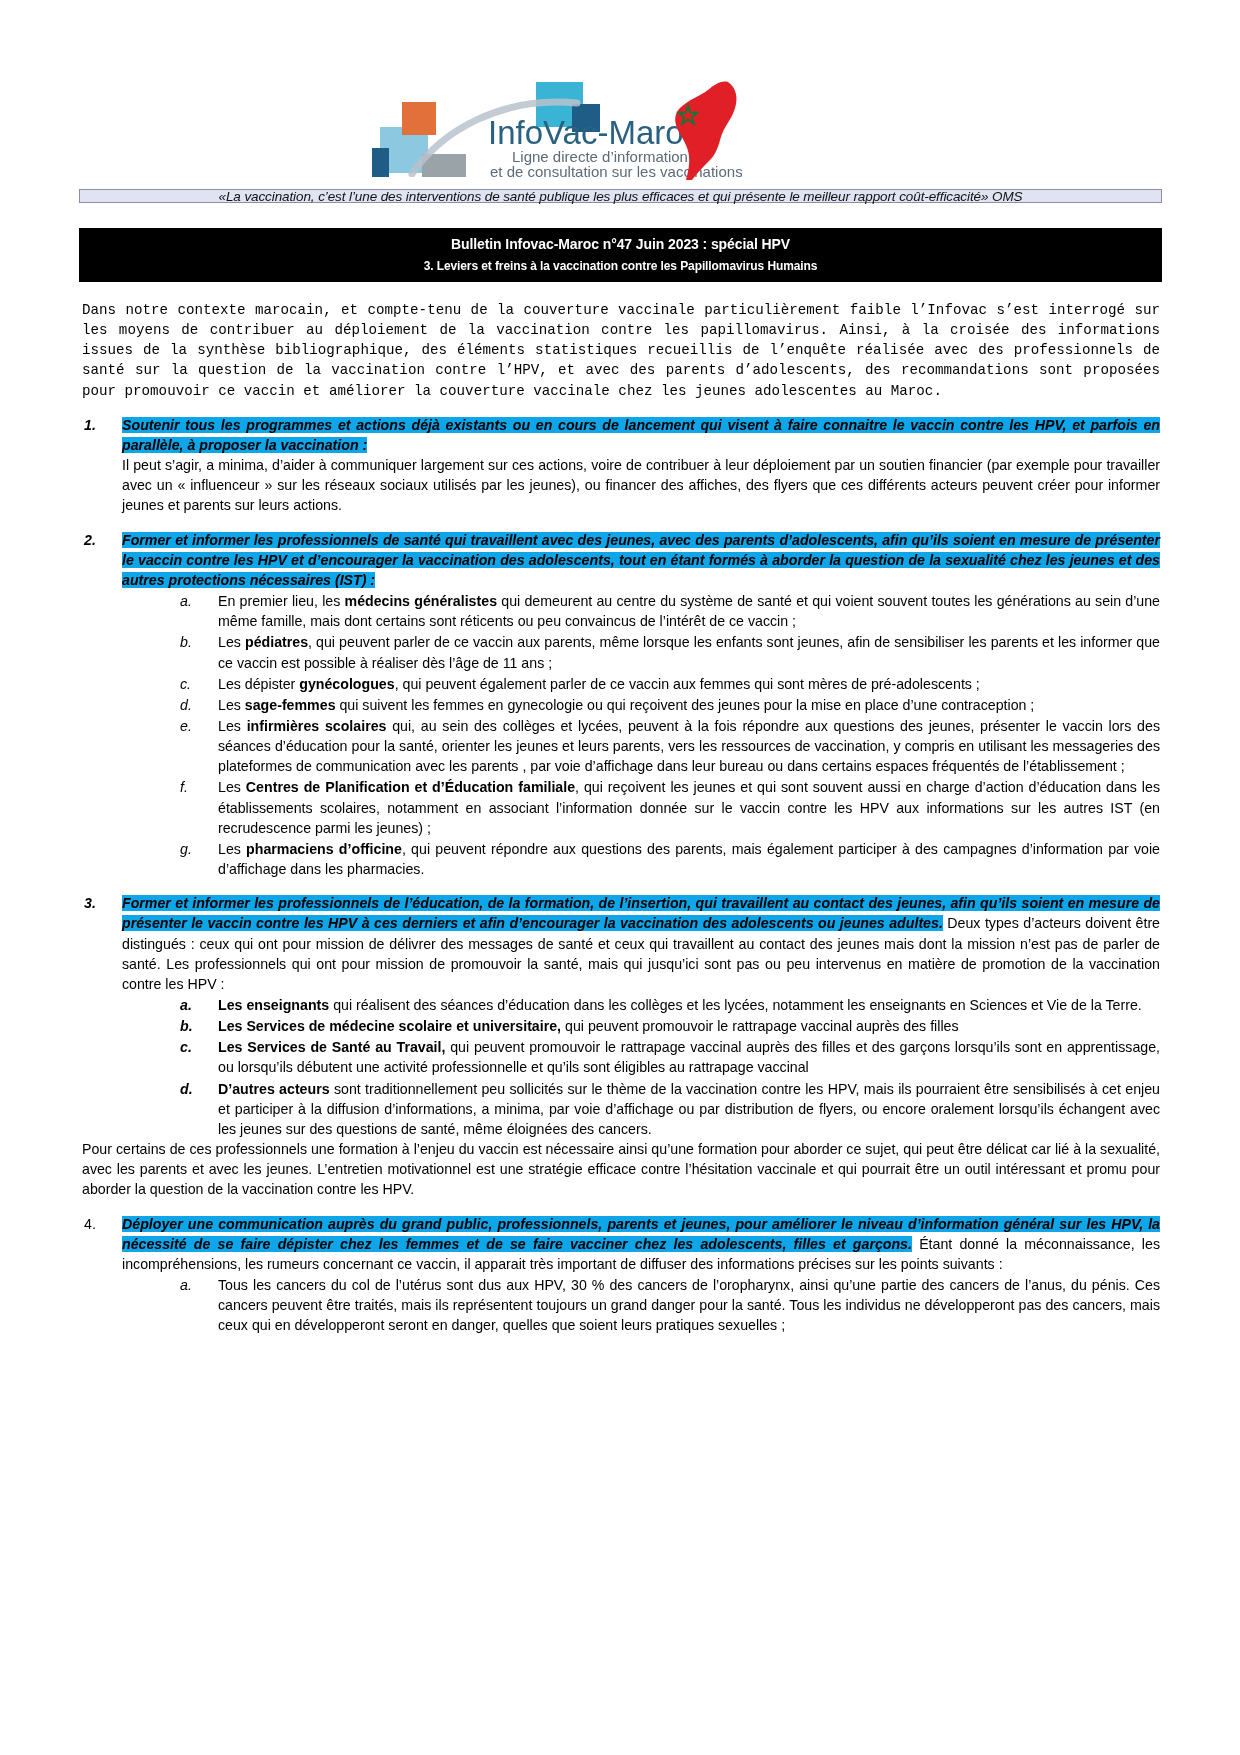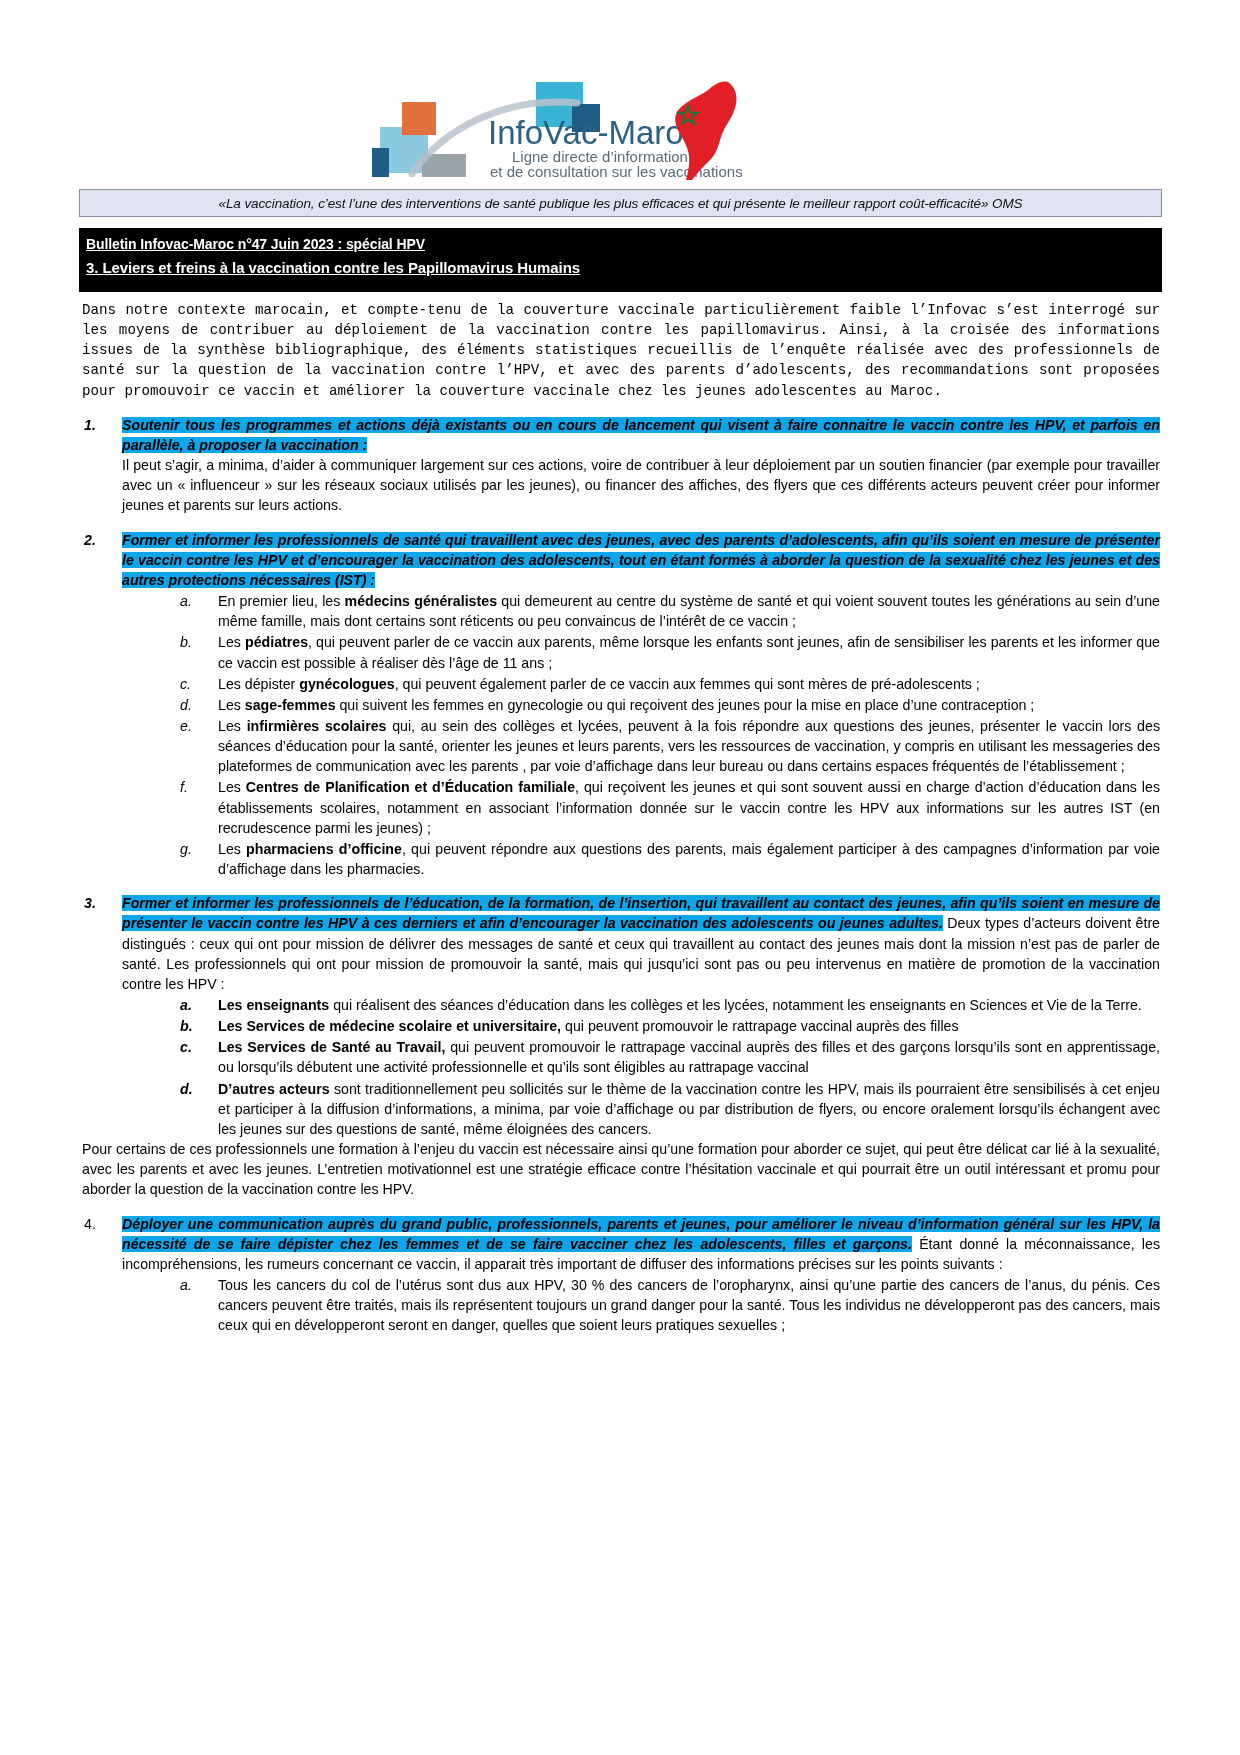--- a/index.html
+++ b/index.html
@@ -18,21 +18,21 @@
   .logo-wrap {
     position:absolute; left:372px; top:82px;
     width:370px; height:95px;
   }
   .logo-svg { display:block; }
   .flag-svg { position:absolute; left:292px; top:-2px; }
 
   
   .quote-band {
     position:absolute; left:79px; top:189px;
-    width:1083px; height:28px;
+    width:1083px; height:14px;
     background:#dfe3f2;
     border:1px solid #8a8fa6;
     display:flex; align-items:center; justify-content:center;
   }
   .quote-text {
     font-style:italic;
     font-size:13.5px;
     color:#111;
     white-space:nowrap;
     letter-spacing:-0.1px;
@@ -40,28 +40,28 @@
 
   
   .title-block {
     position:absolute; left:79px; top:228px;
     width:1083px;
     background:#000000;
     border:1px solid #000;
   }
   .title-line {
     color:#ffffff;
+    text-align:center;
     font-weight:bold;
     padding:5px 6px 6px 6px;
     font-size:14.5px;
     letter-spacing:-0.1px;
-    text-decoration:underline;
   }
   .title-line.l1 { font-size:14px; padding-top:7px; padding-bottom:4px; }
-  .title-line.l2 { font-size:15px; padding-top:3px; padding-bottom:15px; }
+  .title-line.l2 { font-size:12px; padding-top:3px; padding-bottom:8px; }
 
   
   .body {
     position:absolute; left:82px; top:300px;
     width:1078px;
     font-size:14.2px;
     line-height:1.42;
   }
   p.para {
     margin:0 0 0 0;

